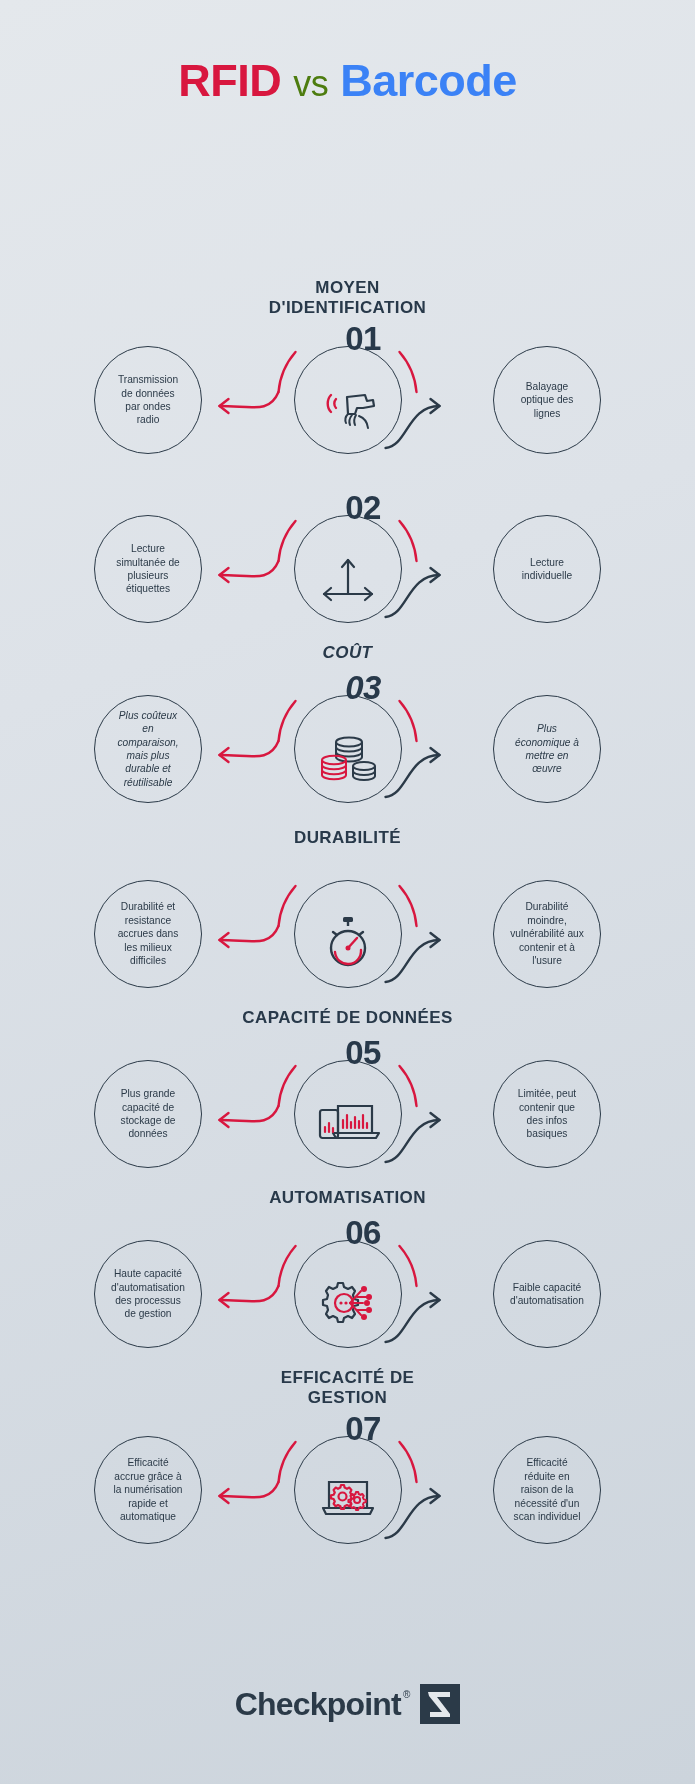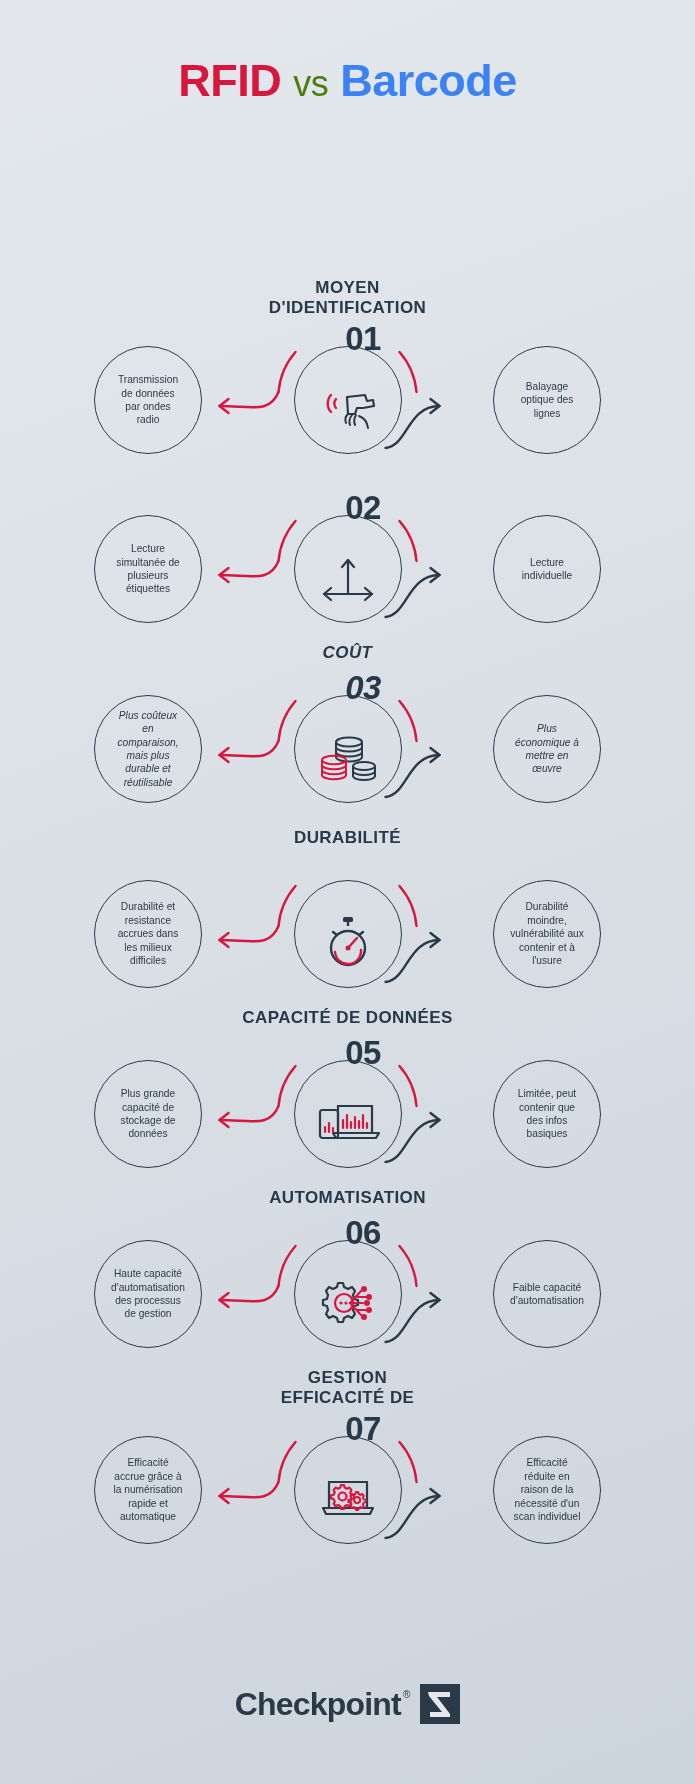--- a/index.html
+++ b/index.html
@@ -492,22 +492,22 @@
     </div>
     <div class="bubble right">
       <div>
           <span>Faible capacité</span>
           <span>d'automatisation</span>
         </div>
     </div>
   </div>
     <div class="section two-line" style="position: absolute; top: 1240px; left: 0px;">
     <div class="sec-title">
+        <div>EFFICACITÉ DE</div>
         <div>GESTION</div>
-        <div>EFFICACITÉ DE</div>
       </div>
     <div class="sec-num">07</div>
 
     <svg class="connectors" viewBox="0 0 695 182">
 
       <path d="M 295.5 74 A 70 70 0 0 0 278.5 114" fill="none" stroke="#d8173f" stroke-width="2.4" stroke-linecap="round"></path>
 
       <path d="M 278.5 114 C 269.5 136 251.5 128 219.5 128" fill="none" stroke="#d8173f" stroke-width="2.4" stroke-linecap="round"></path>
       <path d="M 228.5 121 L 219.5 128 L 228.5 135" fill="none" stroke="#d8173f" stroke-width="2.4" stroke-linecap="round" stroke-linejoin="round"></path>
 

